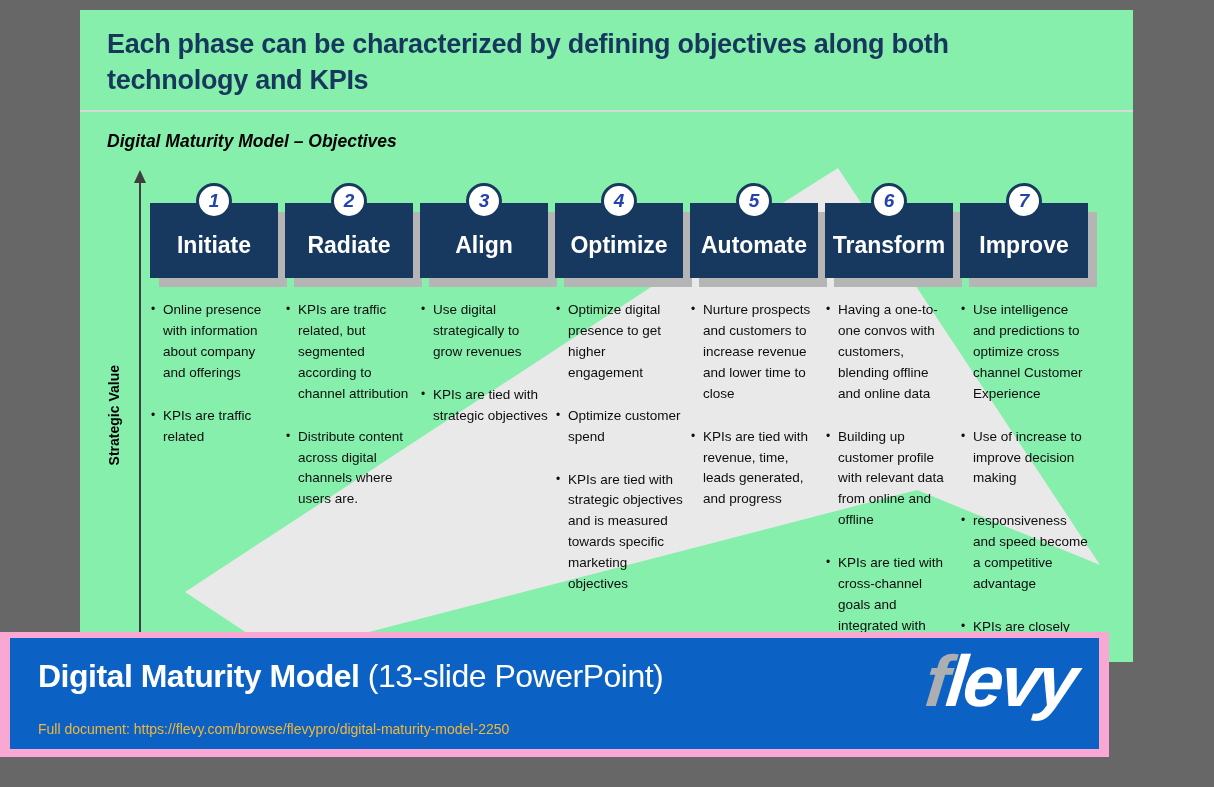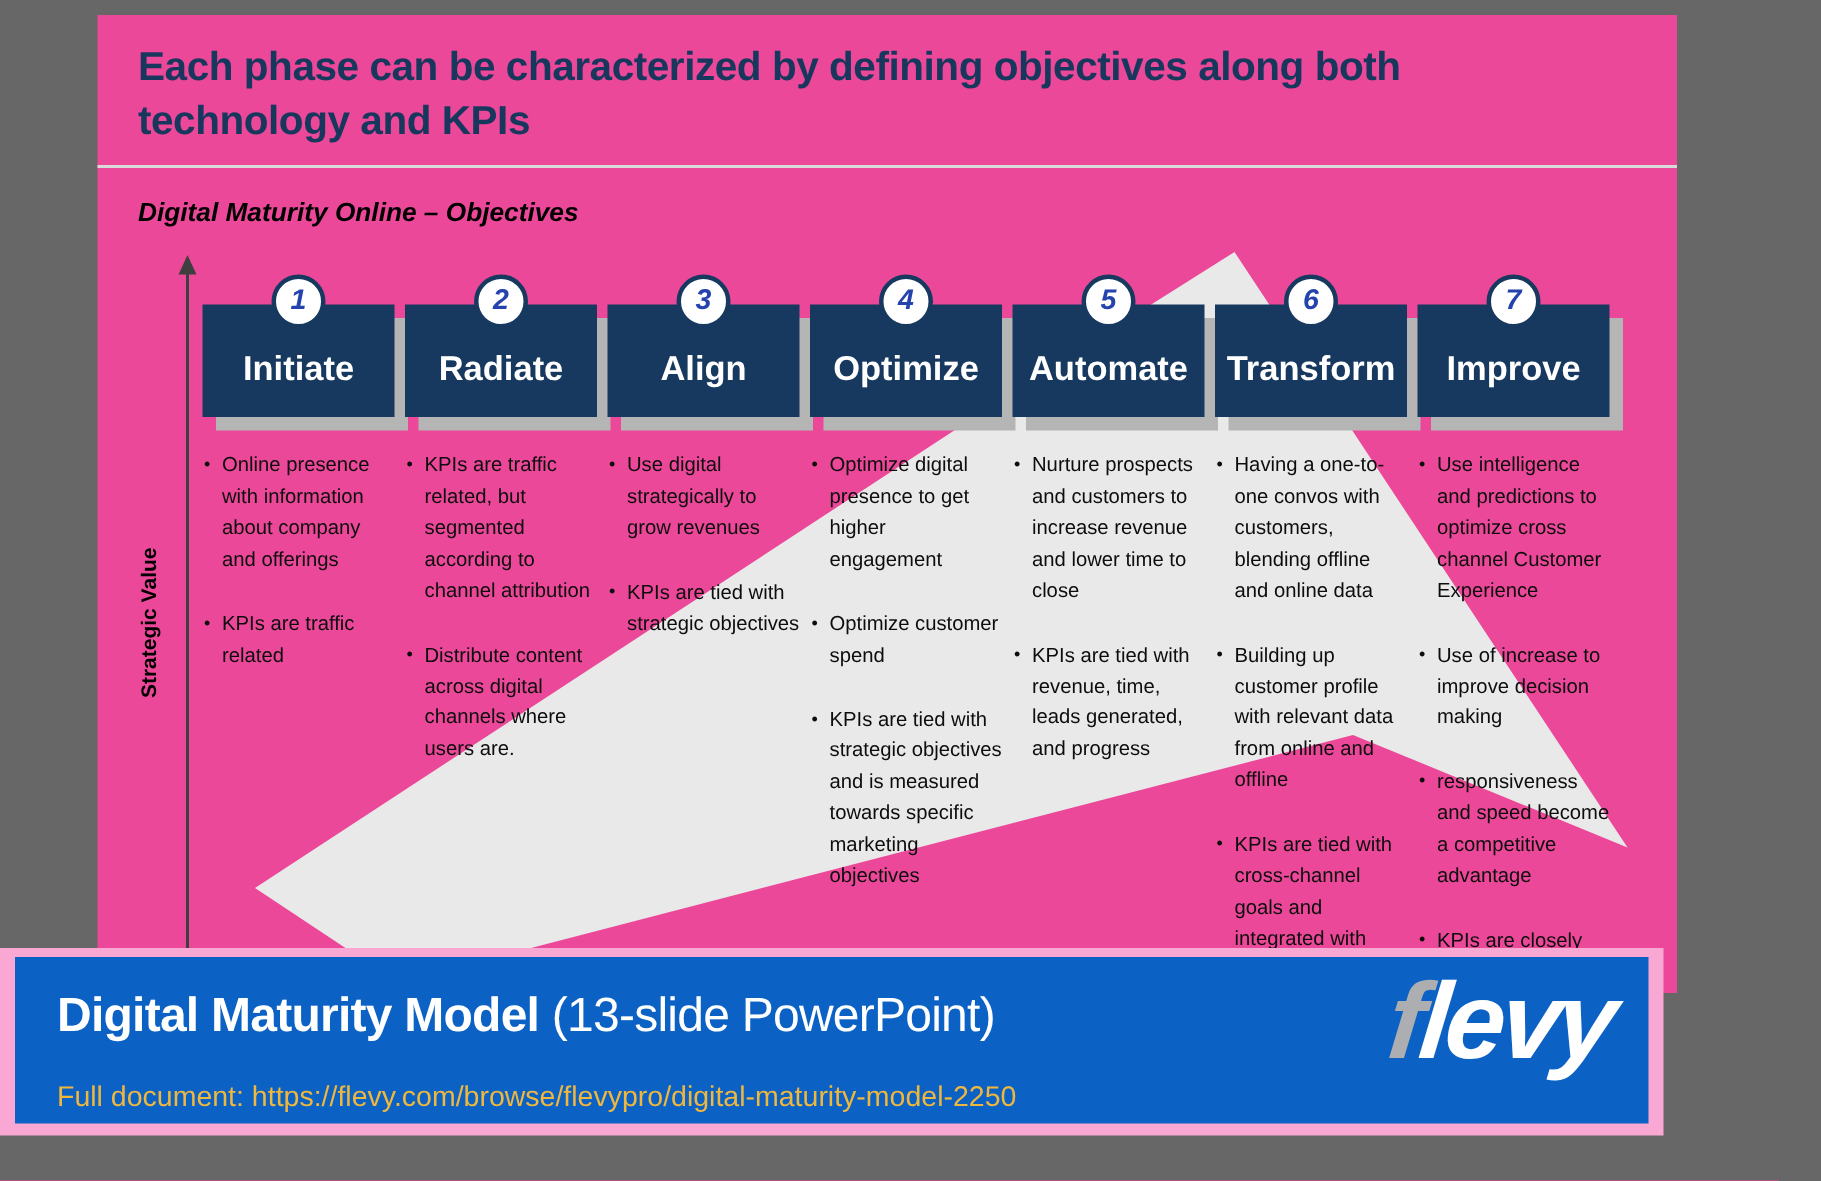--- a/index.html
+++ b/index.html
@@ -3,22 +3,22 @@
 <meta charset="utf-8">
 <style>
   * { margin:0; padding:0; box-sizing:border-box; }
   html,body { width:1214px; height:787px; overflow:hidden; }
   body {
     background:#676767;
     font-family:"Liberation Sans", sans-serif;
     position:relative;
   }
   .slide {
-    position:absolute; left:65px; top:10px; width:1053px; height:652px;
-    background:#ec4899;
+    position:absolute; left:80px; top:10px; width:1053px; height:652px;
+    background:#86efac;
   }
   .slide-title {
     position:absolute; left:27px; top:17px; width:915px;
     font-size:27px; font-weight:bold; color:#17375D;
     line-height:1.32; letter-spacing:-0.3px;
   }
   .title-divider {
     position:absolute; left:0; top:100px; width:100%; height:2px;
     background:#d9d9d9; border:none;
   }
@@ -82,42 +82,42 @@
     background:#0B62C4;
   }
   .banner-title {
     position:absolute; left:28px; top:20px; color:#ffffff;
     font-size:32px; letter-spacing:-0.5px; white-space:nowrap;
   }
   .banner-title .bold-part { font-weight:bold; }
   .banner-title .light-part { font-weight:normal; }
   .banner-link {
     position:absolute; left:28px; top:83px;
-    font-size:19px; color:#EFB73E; white-space:nowrap;
+    font-size:14px; color:#EFB73E; white-space:nowrap;
   }
   .flevy-logo {
     position:absolute; right:24px; top:2px;
     font-size:72px; font-weight:bold; font-style:italic;
     letter-spacing:-3px; transform:skewX(-6deg); white-space:nowrap;
   }
   .logo-f { color:#ACAEB1; }
   .logo-rest { color:#ffffff; }
 </style>
 </head>
 <body>
 
 <div class="slide">
 
   <svg class="bg-arrow" viewBox="0 0 1053 652" xmlns="http://www.w3.org/2000/svg" aria-hidden="true">
     <polygon points="105,582 620,245 758,158 1020,555 837,480 200,645" fill="#E9E9E9"></polygon>
   </svg>
 
   <h1 class="slide-title">Each phase can be characterized by defining objectives along both technology and KPIs</h1>
   <hr class="title-divider">
-  <h2 class="slide-subtitle">Digital Maturity Online – Objectives</h2>
+  <h2 class="slide-subtitle">Digital Maturity Model – Objectives</h2>
 
   <div class="axis-arrowhead"></div>
   <div class="axis-line"></div>
   <div class="axis-label">Strategic Value</div>
 
   <div class="columns" id="columns">
       <div class="phase-column">
     <div class="phase-header">
       <div class="badge">1</div>
       <div class="phase-name">Initiate</div>

